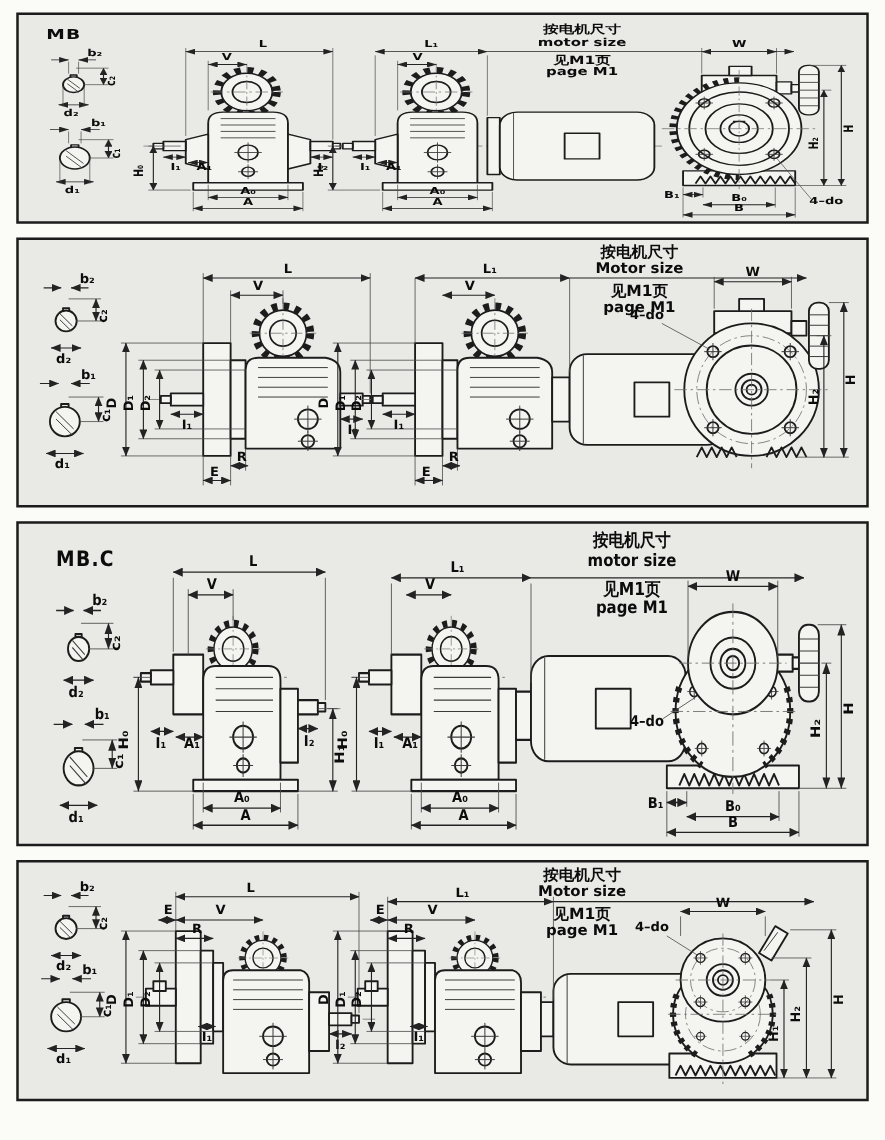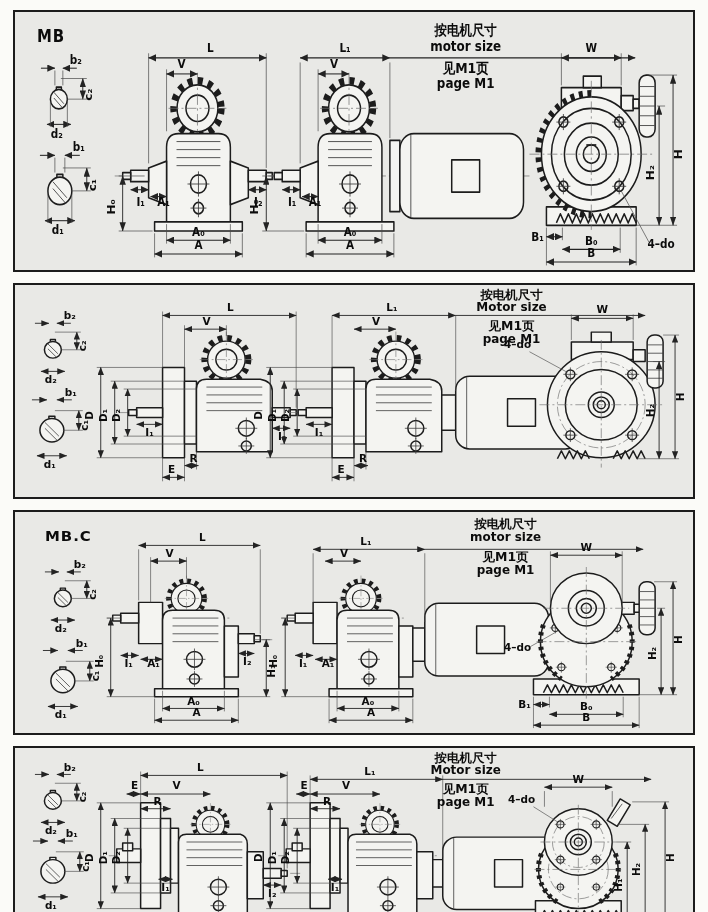--- a/index.html
+++ b/index.html
@@ -1,19 +1,19 @@
 <!DOCTYPE html>
 <html><head>
 <meta charset="utf-8">
 <style>
   html,body{margin:0;padding:0}
   .page{width:708px;height:912px;background:#fbfbf8;padding:10px 13px;box-sizing:border-box;
         font-family:"DejaVu Sans",sans-serif}
   .panel{border:2.5px solid #1c1c1c;background:#e9e9e6;box-sizing:border-box;margin-bottom:11px;overflow:hidden}
-  .p1{height:262px}.p2{height:216px}.p3{height:225px}.p4{height:193px}
+  .p1{height:169px}.p2{height:216px}.p3{height:260px}.p4{height:193px}
   .panel svg{display:block;width:100%;height:100%}
   .s{stroke:#1c1c1c;stroke-width:1.5;fill:none;stroke-linejoin:round}
   .sf{stroke:#1c1c1c;stroke-width:1.5;fill:#f4f4f1;stroke-linejoin:round}
   .thin{stroke:#3a3a3a;stroke-width:0.8;fill:none}
   .x{stroke:#4a4a4a;stroke-width:0.65;fill:none}
   .d{stroke:#232323;stroke-width:0.9;fill:none}
   .cl{stroke:#6a6a6a;stroke-width:0.65;fill:none;stroke-dasharray:10 3 2 3}
   .teeth{fill:none;stroke:#1c1c1c}
   text{font-family:"DejaVu Sans",sans-serif;fill:#0c0c0c}
   .t{font-size:10.5px;font-weight:bold;text-anchor:middle}

